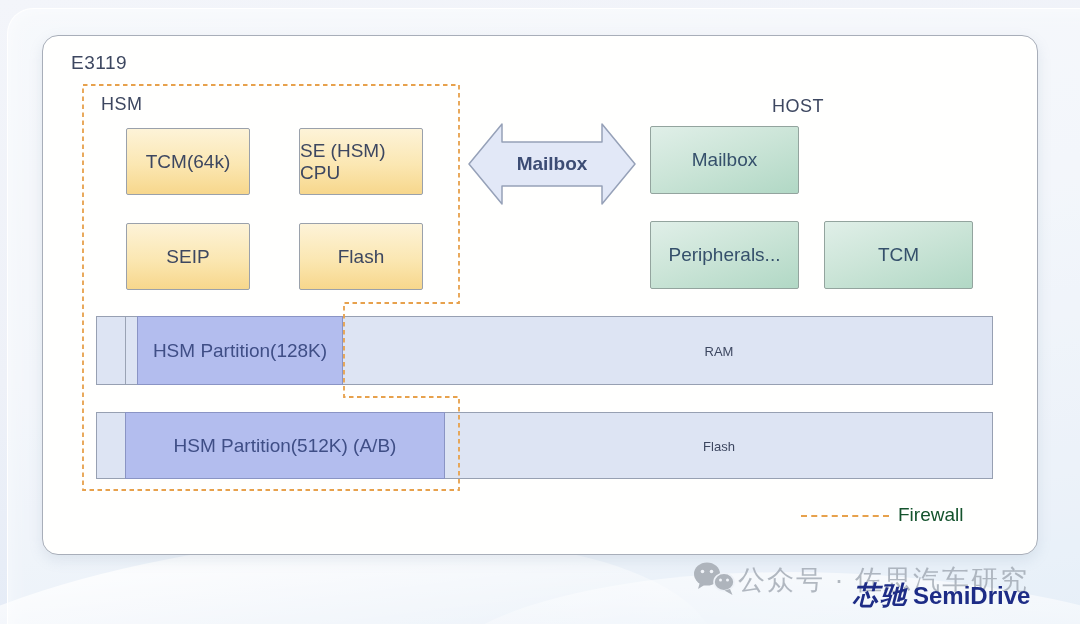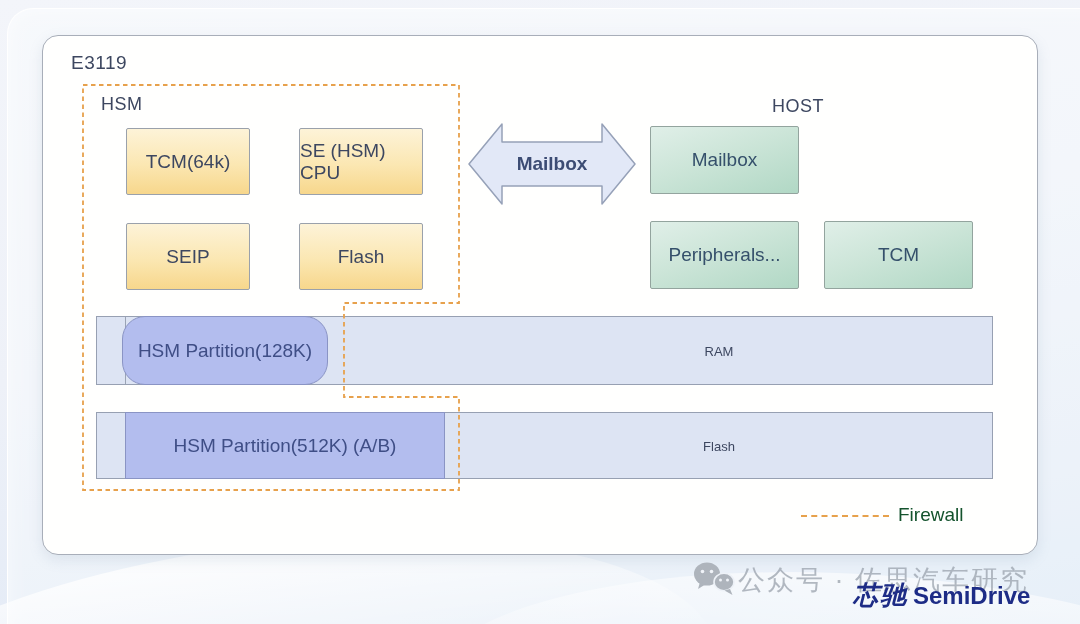--- a/index.html
+++ b/index.html
@@ -69,21 +69,21 @@
   .mem-strip{
     position:absolute;left:0;top:0;bottom:0;width:29px;
     border-right:1px solid #9aa3b4;box-sizing:border-box;
   }
   .mem-part{
     position:absolute;top:-1px;bottom:-1px;box-sizing:border-box;
     background:var(--purple-fill,#b3bdee);border:1px solid #8a94c4;
     display:flex;align-items:center;justify-content:center;
     font-size:19px;font-weight:500;color:#3f4e86;
   }
-  .part-ram{left:25px;width:206px;border-radius:23px;}
+  .part-ram{left:40px;width:206px;}
   .part-flash{left:28px;width:320px;}
   .mem-label{
     position:absolute;left:622px;top:50%;transform:translate(-50%,-50%);
     font-size:13px;font-weight:500;color:var(--text-dark,#3d4760);
   }
   .firewall-svg{position:absolute;left:0;top:0;pointer-events:none;}
   .legend{position:absolute;left:758px;top:468px;display:flex;align-items:center;}
   .legend-line{
     width:88px;height:0;border-top:2px dashed var(--accent-orange,#e7a14c);
     margin-top:2px;

